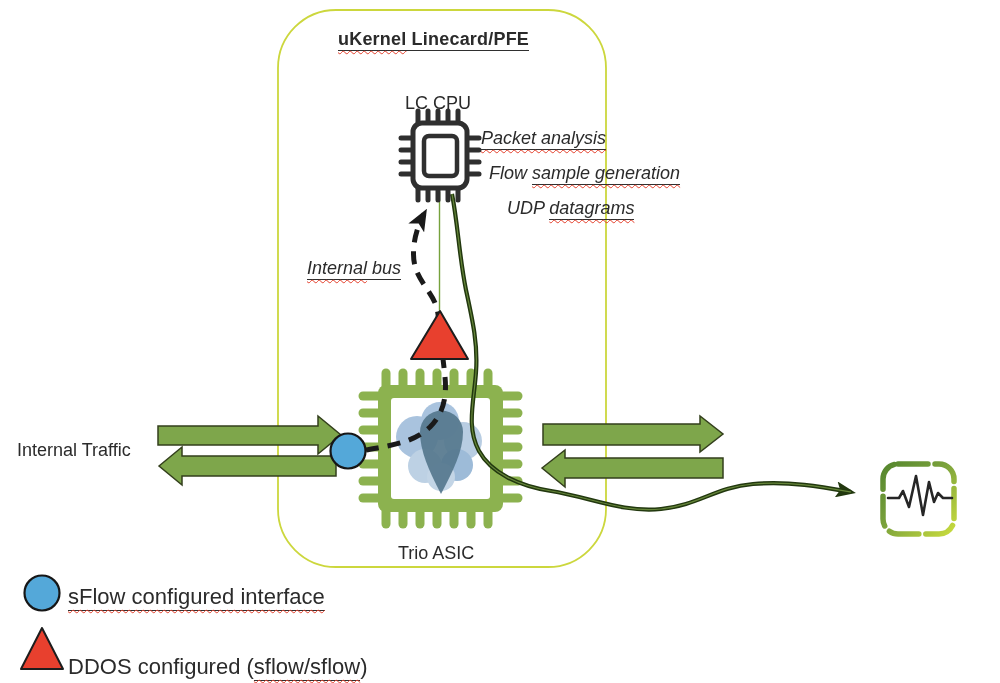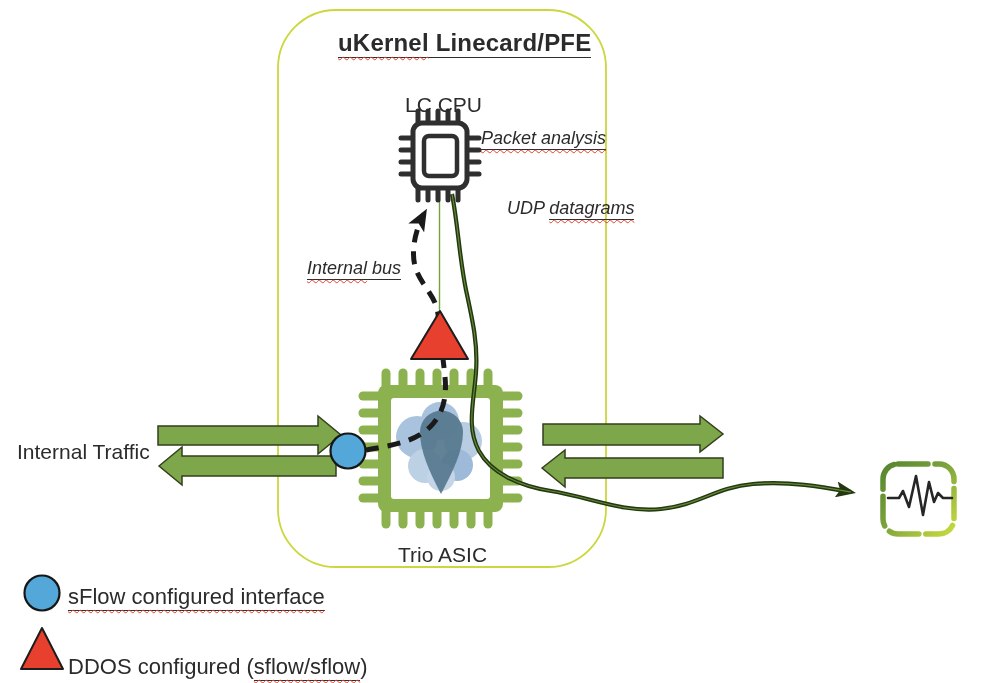--- a/index.html
+++ b/index.html
@@ -1,21 +1,21 @@
 <!DOCTYPE html>
 <html><head>
 <meta charset="utf-8">
 <style>
   html,body{margin:0;padding:0;background:#ffffff;}
   body{width:1000px;height:683px;position:relative;overflow:hidden;
        font-family:"Liberation Sans", sans-serif;color:#2b2b2b;}
   .stage{position:absolute;inset:0;width:1000px;height:683px;}
   svg.layer{position:absolute;left:0;top:0;}
-  .txt{position:absolute;white-space:nowrap;line-height:1.15;font-size:21px;color:#2b2b2b;}
-  .title{font-weight:bold;font-size:24px;letter-spacing:.2px;}
+  .txt{position:absolute;white-space:nowrap;line-height:1.15;font-size:18px;color:#2b2b2b;}
+  .title{font-weight:bold;font-size:18px;letter-spacing:.2px;}
   .ital{font-style:italic;font-size:18px;}
   .legend-txt{font-size:22px;}
   
   .u{border-bottom:1.6px solid #2f2f2f;padding-bottom:1px;}
   
   .sq{text-decoration-line:underline;text-decoration-style:wavy;
       text-decoration-color:#e3402c;text-decoration-thickness:1.2px;
       text-underline-offset:5px;}
 </style>
 </head>
@@ -147,20 +147,21 @@
 
     <circle cx="42" cy="593" r="17.5" fill="#54a8d9" stroke="#161616" stroke-width="2.2"></circle>
     <polygon points="42,628 21,669 63,669" fill="#e8402e" stroke="#1d1d1d" stroke-width="2" stroke-linejoin="round"></polygon>
   </svg>
 
   <div class="txt title" style="left:338px;top:29px;"><span class="u sq">uKernel</span><span class="u"> Linecard/PFE</span></div>
 
   <div class="txt" style="left:405px;top:93px;">LC CPU</div>
 
   <div class="txt ital" style="left:481px;top:128px;"><span class="u sq">Packet analysis</span></div>
+  <div class="txt ital" style="left:489px;top:163px;"><span>Flow </span><span class="u sq">sample generation</span></div>
   <div class="txt ital" style="left:507px;top:198px;"><span>UDP </span><span class="u sq">datagrams</span></div>
 
   <div class="txt ital" style="left:307px;top:258px;"><span class="u sq">Internal</span><span class="u"> bus</span></div>
 
   <div class="txt" style="left:398px;top:543px;">Trio ASIC</div>
 
   <div class="txt" style="left:17px;top:440px;">Internal Traffic</div>
 
 
   <div class="txt legend-txt" style="left:68px;top:584px;"><span class="u sq">sFlow configured interface</span></div>

